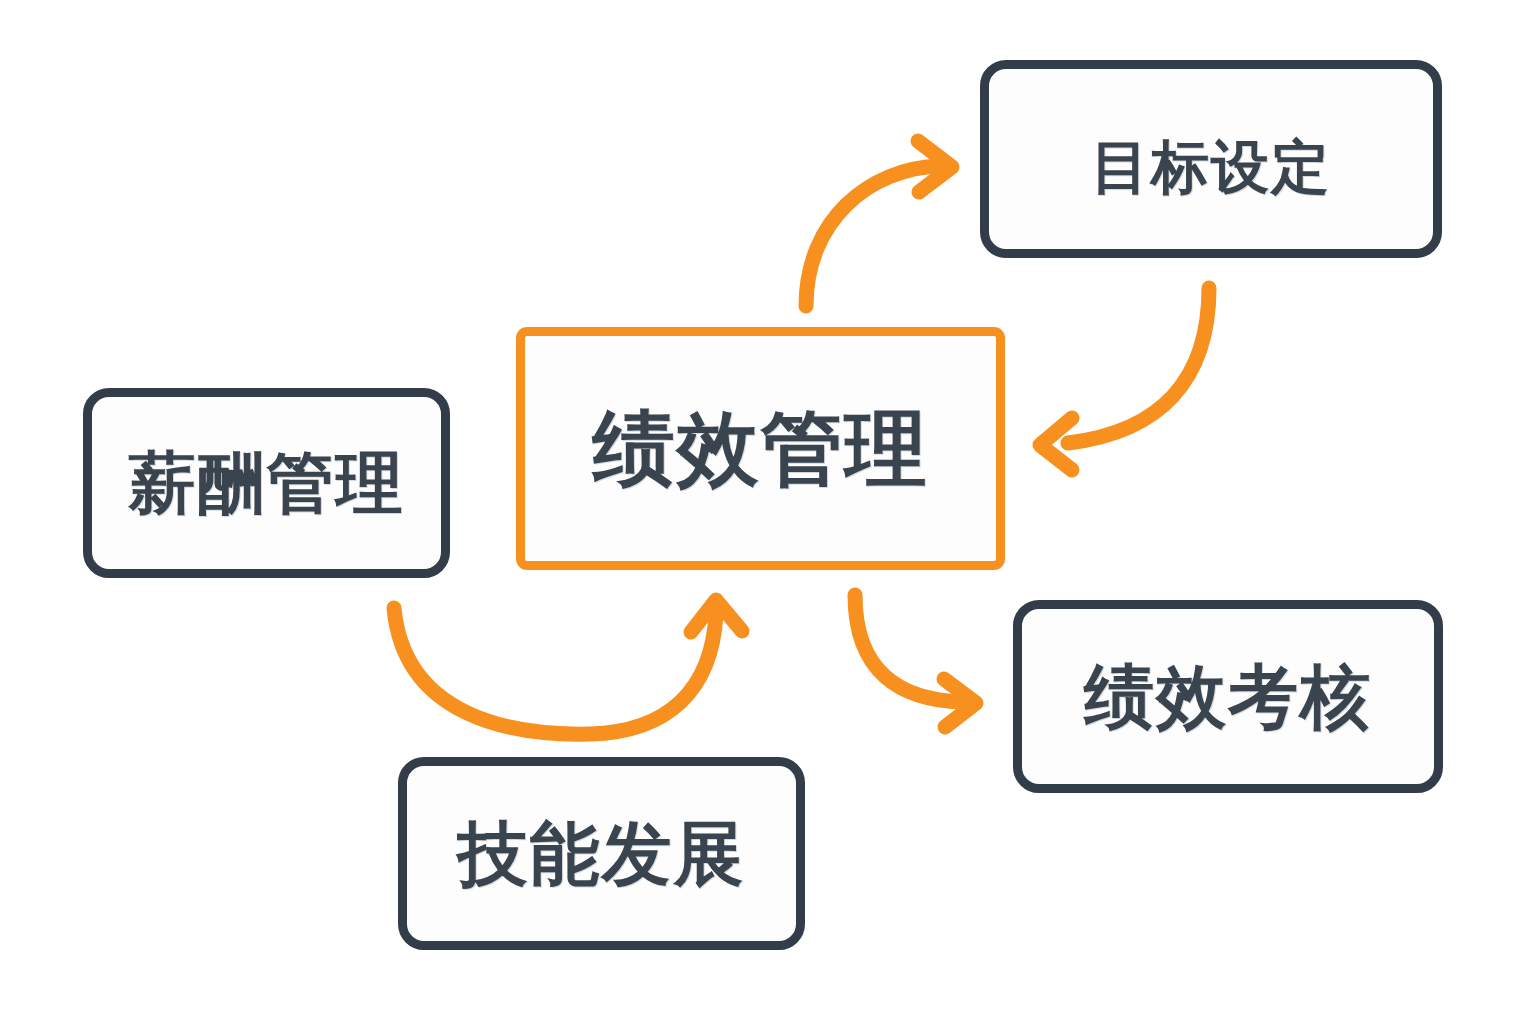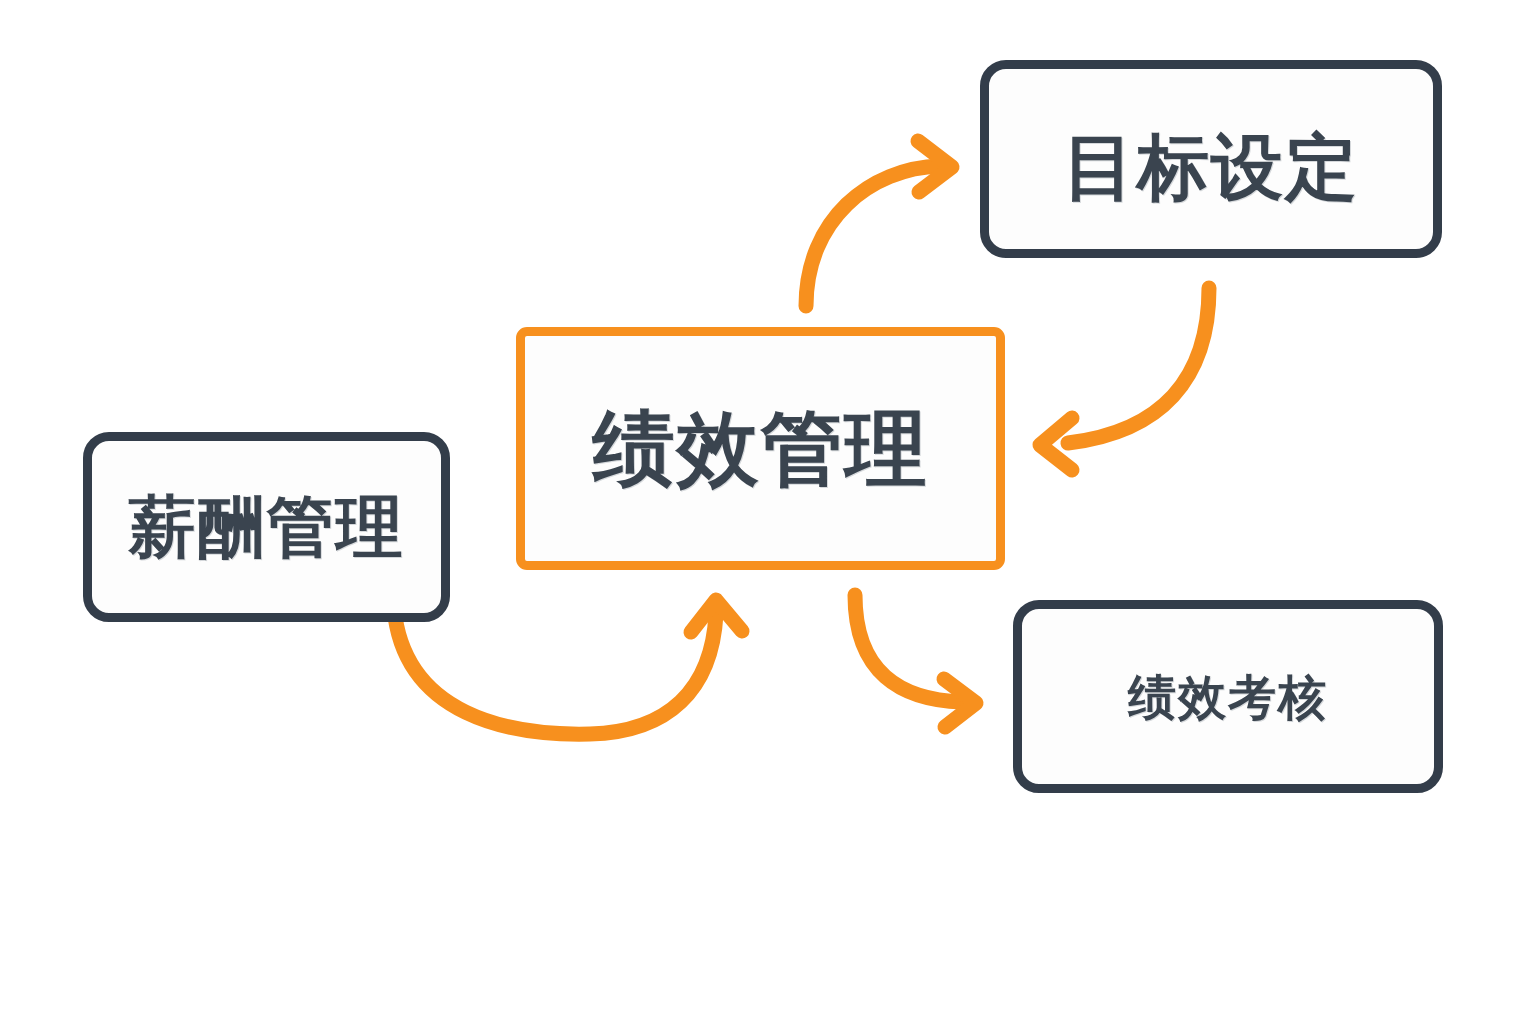--- a/index.html
+++ b/index.html
@@ -51,30 +51,30 @@
   .node-label {
     color: #3a444f;
     font-weight: 700;
     letter-spacing: 2px;
     line-height: 1;
     white-space: nowrap;
     text-shadow: 1px 1px 0 rgba(180,185,192,0.55);
   }
   
   #node-goal        { left: 980px;  top: 60px;  width: 462px; height: 198px; }
-  #node-goal .node-label        { font-size: 72px; margin-top: 16px; }
+  #node-goal .node-label        { font-size: 58px; margin-top: 16px; }
 
   #node-center      { left: 516px;  top: 327px; width: 489px; height: 243px; }
   #node-center .node-label      { font-size: 82px; }
 
-  #node-comp        { left: 83px;   top: 388px; width: 367px; height: 190px; margin-top: 44px; }
+  #node-comp        { left: 83px;   top: 388px; width: 367px; height: 190px; }
   #node-comp .node-label        { font-size: 67px; }
 
   #node-appraisal   { left: 1013px; top: 600px; width: 430px; height: 193px; }
-  #node-appraisal .node-label   { font-size: 48px; }
+  #node-appraisal .node-label   { font-size: 70px; }
 
   #node-skill       { left: 398px;  top: 757px; width: 407px; height: 193px; }
   #node-skill .node-label       { font-size: 70px; }
 </style>
 </head>
 <body>
 
 <div id="canvas">
 
   <svg id="arrow-layer" viewBox="0 0 1536 1024" xmlns="http://www.w3.org/2000/svg">
@@ -109,14 +109,17 @@
   </div>
 
   <div class="node dark" id="node-comp">
     <span class="node-label">薪酬管理</span>
   </div>
 
   <div class="node dark" id="node-appraisal">
     <span class="node-label">绩效考核</span>
   </div>
 
+  <div class="node dark" id="node-skill">
+    <span class="node-label">技能发展</span>
+  </div>
 
 </div>
 
 </body></html>

